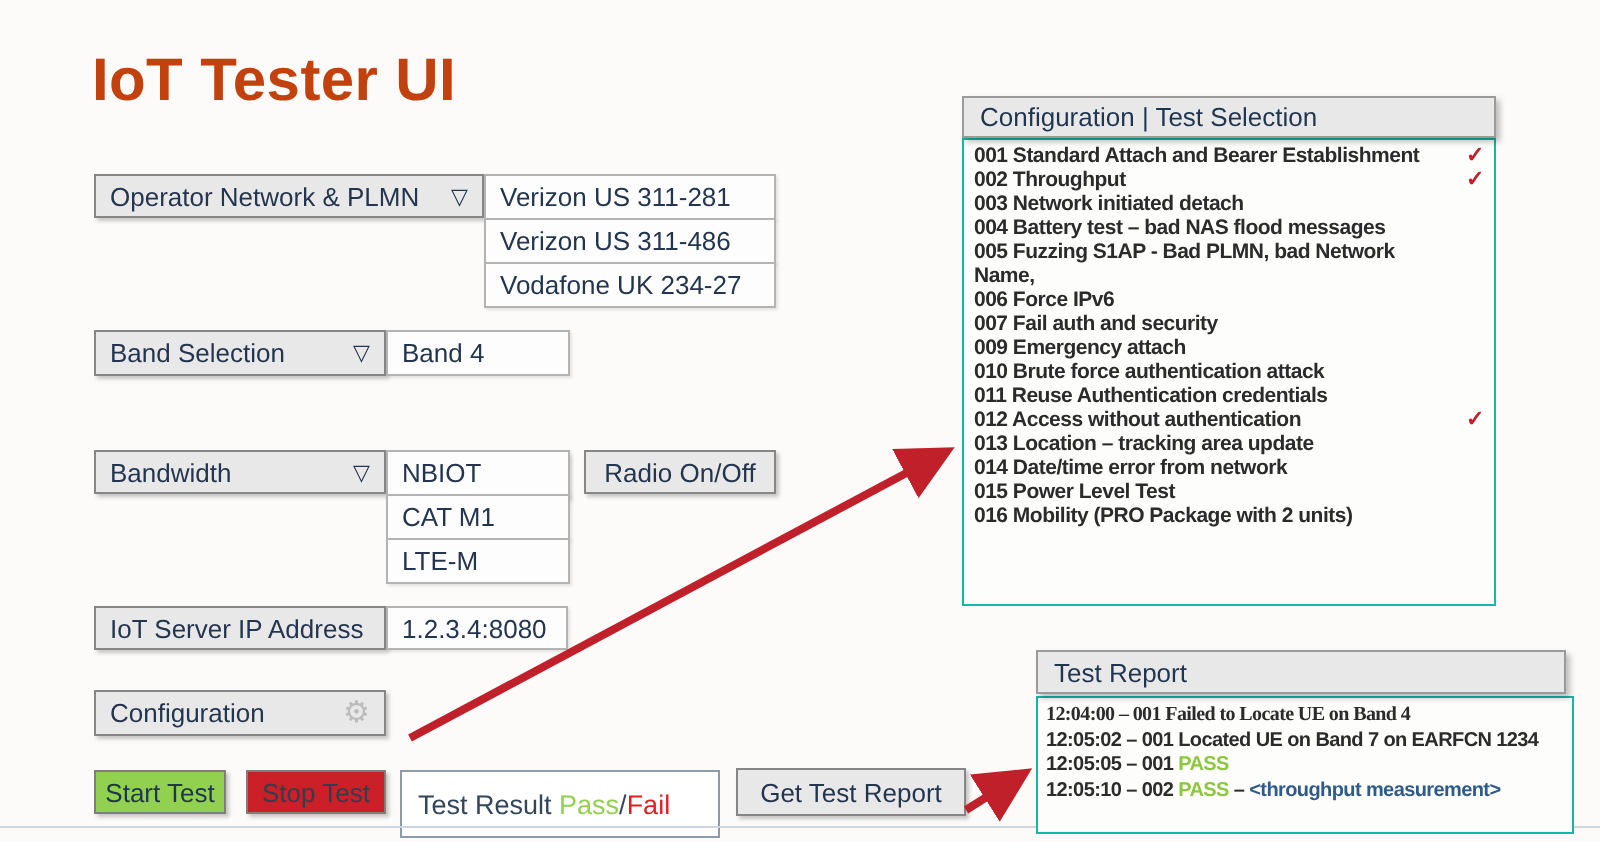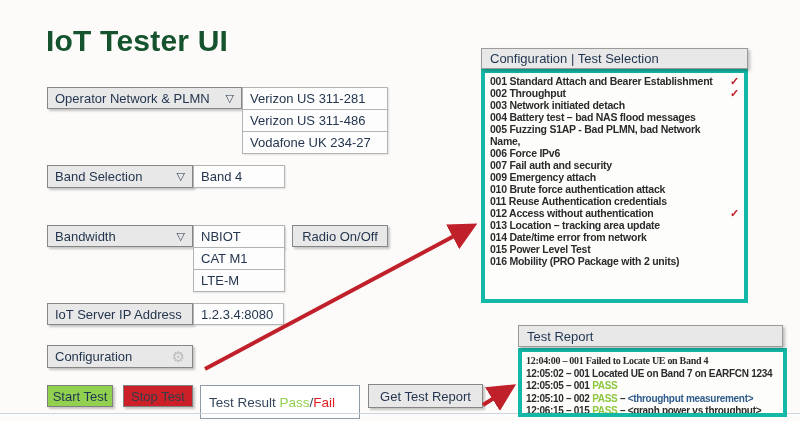--- a/index.html
+++ b/index.html
@@ -8,21 +8,21 @@
     position:relative; overflow:hidden;
     background:#fcfbfa;
     font-family:"Liberation Sans", sans-serif;
     color:#24364f;
   }
   .abs { position:absolute; }
 
   
   #title {
     left:46px; top:24px;
-    font-size:30px; font-weight:700; color:#14532d;
+    font-size:30px; font-weight:700; color:#c2410c;
     letter-spacing:0.2px;
   }
 
   
   .gbox {
     background:#e9e8e8;
     border:1px solid #868686;
     box-shadow:1.5px 1.5px 2px rgba(0,0,0,0.22);
     display:flex; align-items:center;
     font-size:13px; color:#24364f;
@@ -80,21 +80,21 @@
   #get-report-button { left:368px; top:384px; width:115px; height:24px; justify-content:center; }
 
   
   .panel-header {
     background:#e9e8e8; border:1px solid #9a9a9a;
     box-shadow:2px 2px 3px rgba(0,0,0,0.25);
     display:flex; align-items:center; padding:0 8px;
     font-size:13px; color:#1f3550; z-index:3;
   }
   .panel-list {
-    background:#fdfdfc; border:4px solid #14b8a6;
+    background:#fdfdfc; border:1px solid #14b8a6;
     z-index:2; overflow:hidden;
   }
   #sel-header { left:481px; top:48px;  width:267px; height:21px; }
   #sel-list   { left:481px; top:69px;  width:267px; height:234px; padding:2px 5px; }
   .sel-item {
     position:relative;
     font-size:10.5px; font-weight:700; letter-spacing:-0.25px;
     line-height:12px; color:#2b2b2b; white-space:pre-wrap;
     padding-right:14px;
   }
@@ -189,21 +189,20 @@
     <div class="sel-item"><span>015 Power Level Test</span></div>
     <div class="sel-item"><span>016 Mobility (PRO Package with 2 units)</span></div>
   </div>
 
 <div class="abs panel-header" id="rep-header">Test Report</div>
 <div class="abs panel-list" id="rep-list">
     <div class="rep-line"><span style="color: rgb(43, 43, 43); font-family: Liberation Serif, serif;">12:04:00 – 001 Failed to Locate UE on Band 4</span></div>
     <div class="rep-line"><span style="color: rgb(43, 43, 43);">12:05:02 – 001 Located UE on Band 7 on EARFCN 1234</span></div>
     <div class="rep-line"><span style="color: rgb(43, 43, 43);">12:05:05 – 001 </span><span style="color: rgb(141, 198, 63);">PASS</span></div>
     <div class="rep-line"><span style="color: rgb(43, 43, 43);">12:05:10 – 002 </span><span style="color: rgb(141, 198, 63);">PASS</span><span style="color: rgb(43, 43, 43);"> – </span><span style="color: rgb(46, 91, 138);">&lt;throughput measurement&gt;</span></div>
-    <div class="rep-line"><span style="color: rgb(43, 43, 43);">12:06:15 – 015 </span><span style="color: rgb(141, 198, 63);">PASS</span><span style="color: rgb(43, 43, 43);"> – </span><span style="color: rgb(43, 43, 43);">&lt;graph power vs throughput&gt;</span></div>
   </div>
 
 <svg class="abs" id="arrows" viewBox="0 0 800 421">
   <defs>
     <marker id="ah" markerWidth="7" markerHeight="7" refX="5.2" refY="3.5" orient="auto">
       <path d="M0,0 L7,3.5 L0,7 Z" fill="#c0202a"></path>
     </marker>
   </defs>
   <line x1="205" y1="369" x2="471" y2="227" stroke="#c0202a" stroke-width="4" marker-end="url(#ah)"></line>
   <line x1="483" y1="405" x2="510" y2="388" stroke="#c0202a" stroke-width="4" marker-end="url(#ah)"></line>

